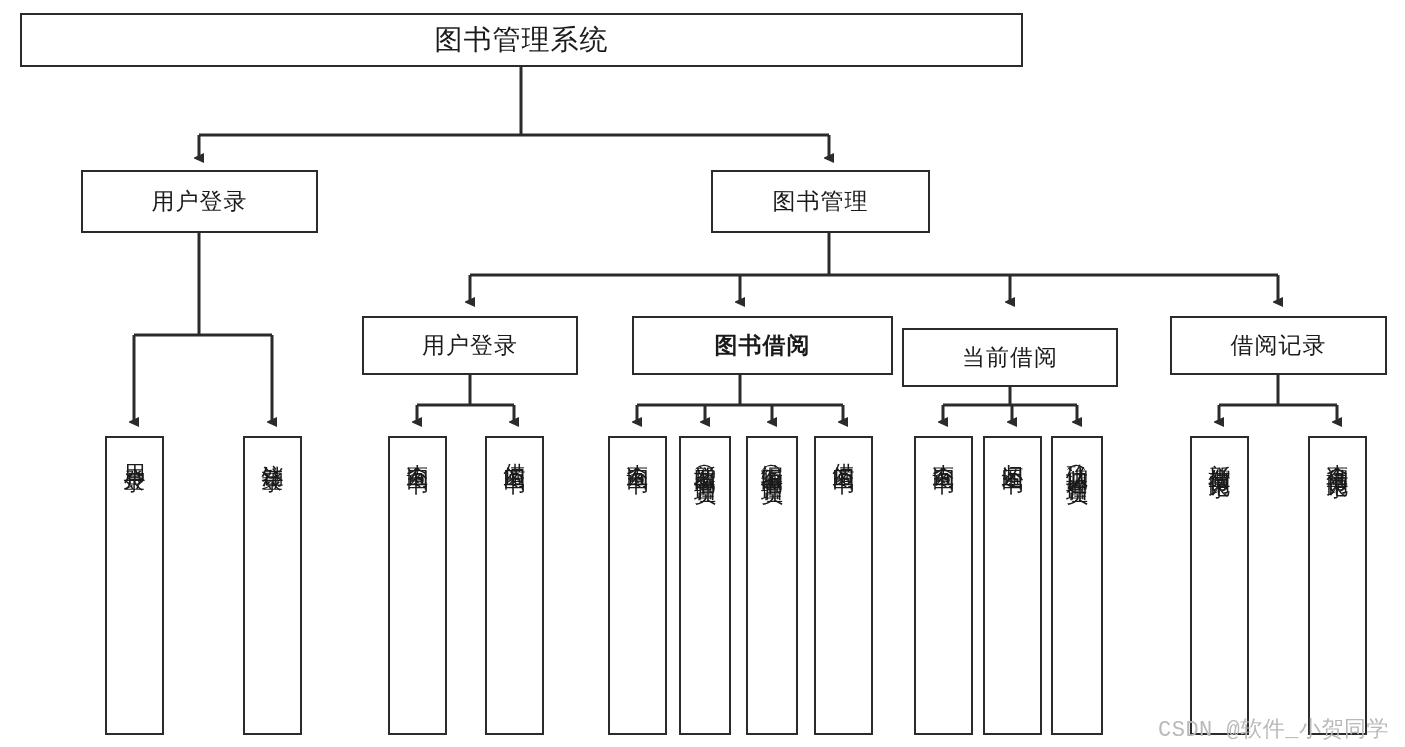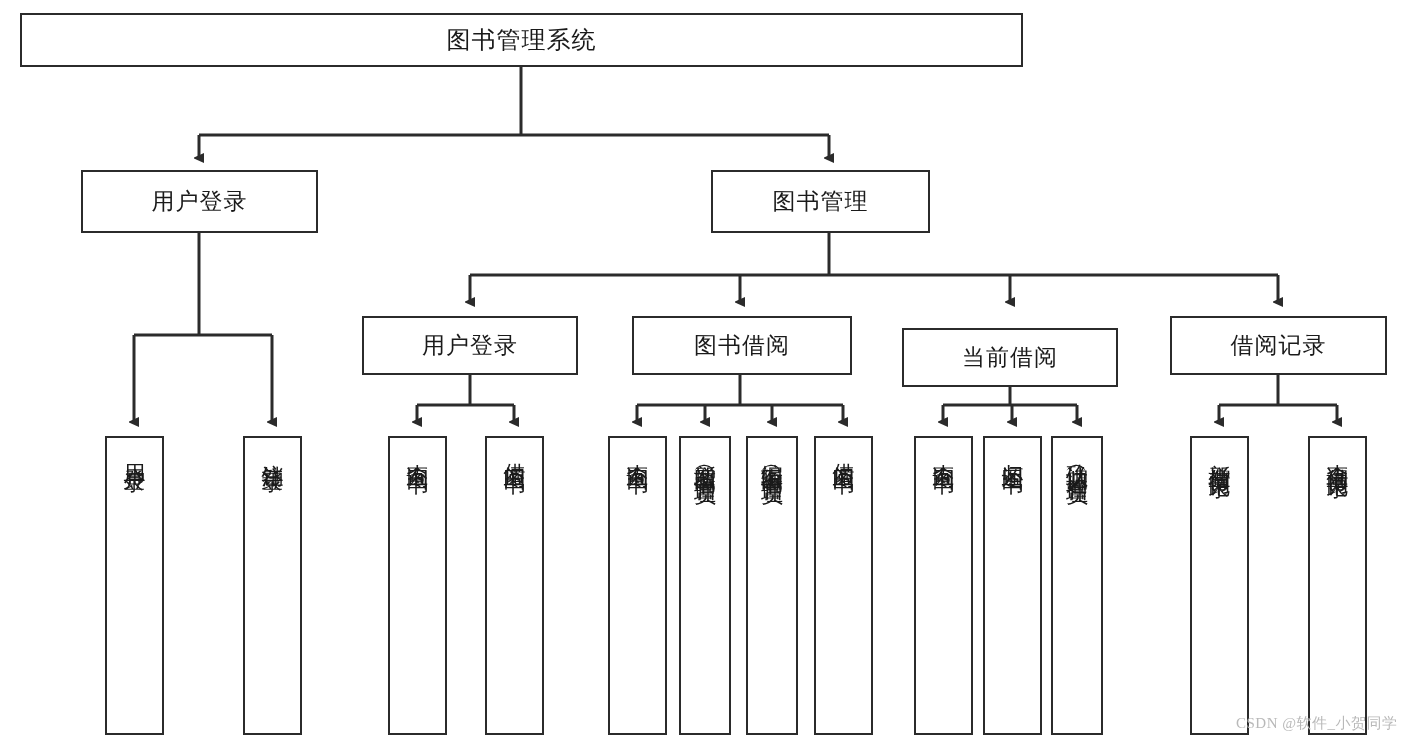--- a/index.html
+++ b/index.html
@@ -52,31 +52,31 @@
   }
   .node.vertical .label {
     writing-mode: vertical-rl;
     text-orientation: upright;
     font-size: 22px;
     letter-spacing: 3px;
     line-height: 1.1;
     white-space: nowrap;
   }
   .node.root .label {
-    font-size: 24px;
+    font-size: 28px;
   }
   #watermark {
     position: absolute;
-    left: 1236px;
+    left: 1158px;
     top: 714px;
-    font-size: 15px;
+    font-size: 22px;
     color: #b9b9b9;
     white-space: nowrap;
     letter-spacing: 0.5px;
-    font-family: Liberation Serif, serif;
+    font-family: Liberation Mono, monospace;
   }
 </style>
 </head>
 <body>
 
 <div id="canvas">
 
   <svg class="edges" viewBox="0 0 1405 747">
     <defs>
       <marker id="arrow" markerWidth="10" markerHeight="10" refX="5" refY="5" orient="auto" markerUnits="userSpaceOnUse">
@@ -134,21 +134,21 @@
   <div class="node horizontal" style="left:81px; top:170px; width:237px; height:63px;">
     <span class="label">用户登录</span>
   </div>
   <div class="node horizontal" style="left:711px; top:170px; width:219px; height:63px;">
     <span class="label">图书管理</span>
   </div>
 
   <div class="node horizontal" style="left:362px; top:316px; width:216px; height:59px;">
     <span class="label">用户登录</span>
   </div>
-  <div class="node horizontal" style="left:632px; top:316px; width:220px; height:59px;">
+  <div class="node horizontal" style="left:632px; top:316px; width:261px; height:59px;font-weight:bold;">
     <span class="label">图书借阅</span>
   </div>
   <div class="node horizontal" style="left:902px; top:316px; width:216px; height:59px;margin-top:12px;">
     <span class="label">当前借阅</span>
   </div>
   <div class="node horizontal" style="left:1170px; top:316px; width:217px; height:59px;">
     <span class="label">借阅记录</span>
   </div>
 
   <div class="node vertical" style="left:105px; top:436px; width:59px; height:299px;">

